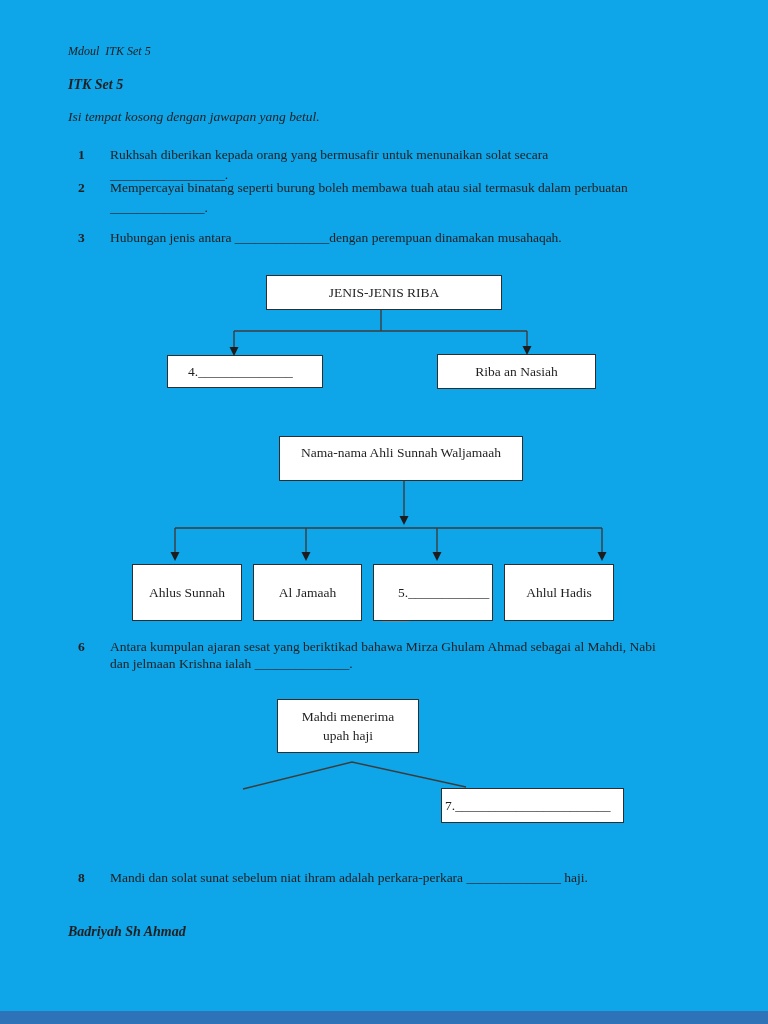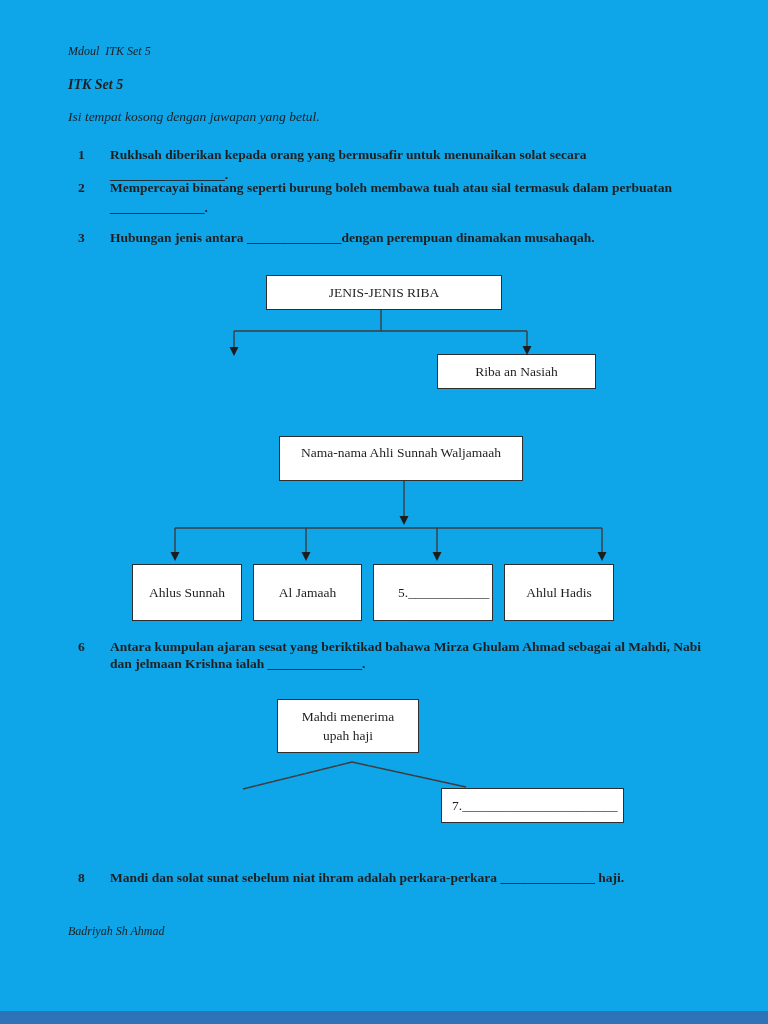--- a/index.html
+++ b/index.html
@@ -3,25 +3,25 @@
 <meta charset="utf-8">
 <style>
   html,body { margin:0; padding:0; background:#ffffff; }
   .page {
     position:relative; width:768px; height:1024px; background:#0ea5e9;
     font-family:"Liberation Serif", serif; color:#1f1f1f; overflow:hidden;
   }
   .hdr-note { position:absolute; left:68px; top:44px; font-style:italic; font-size:12px; white-space:pre; }
   .doc-title { position:absolute; left:68px; top:77px; font-style:italic; font-weight:bold; font-size:14px; }
   .instr { position:absolute; left:68px; top:109px; font-style:italic; font-size:13.5px; }
-  .footer { position:absolute; left:68px; top:924px; font-style:italic; font-weight:normal; font-size:12px; }
+  .footer { position:absolute; left:68px; top:924px; font-style:italic; font-weight:bold; font-size:14px; }
 
   .q { position:absolute; left:78px; width:632px; display:flex; }
   .qnum { flex:0 0 32px; width:32px; font-weight:bold; font-size:13.5px; line-height:17px; }
-  .qbody { flex:1;font-weight:bold; }
+  .qbody { flex:1; }
   .qline { font-size:13.5px; line-height:17px; }
   .gap-line { margin-top:3px; }
 
   .bx {
     position:absolute; box-sizing:border-box; border:1.5px solid #2e2e2e;
     font-size:13.5px; background:#ffffff;
   }
   .bx.center { display:flex; align-items:center; justify-content:center; text-align:center; }
   .bx.top-center { text-align:center; padding-top:7px; line-height:17px; }
   .bx.left-pad { display:flex; align-items:center; padding-left:20px; }
@@ -57,20 +57,21 @@
   </div>
 
   <div class="q" style="top:229px">
     <div class="qnum">3</div>
     <div class="qbody">
       <div class="qline">Hubungan jenis antara ______________dengan perempuan dinamakan musahaqah.</div>
     </div>
   </div>
 
   <div class="bx center" style="left:266px; top:275px; width:236px; height:35px;">JENIS-JENIS RIBA</div>
+  <div class="bx left-pad" style="left:167px; top:355px; width:156px; height:33px;">4.______________</div>
   <div class="bx center" style="left:437px; top:354px; width:159px; height:35px;">Riba an Nasiah</div>
 
   <div class="bx top-center" style="left:279px; top:436px; width:244px; height:45px;">Nama-nama Ahli Sunnah Waljamaah</div>
   <div class="bx center" style="left:132px; top:564px; width:110px; height:57px;">Ahlus Sunnah</div>
   <div class="bx center" style="left:253px; top:564px; width:109px; height:57px;">Al Jamaah</div>
   <div class="bx left-pad" style="left:373px; top:564px; width:120px; height:57px; padding-left:24px;">
     <span>5.____________</span>
     <span class="extra-underscore">____</span>
   </div>
   <div class="bx center" style="left:504px; top:564px; width:110px; height:57px;">Ahlul Hadis</div>
@@ -80,21 +81,21 @@
     <div class="qbody">
       <div class="qline">Antara kumpulan ajaran sesat yang beriktikad bahawa Mirza Ghulam Ahmad sebagai al Mahdi, Nabi</div>
       <div class="qline">dan jelmaan Krishna ialah ______________.</div>
     </div>
   </div>
 
   <div class="bx two-line" style="left:277px; top:699px; width:142px; height:54px;">
     <div>Mahdi menerima</div>
     <div>upah haji</div>
   </div>
-  <div class="bx left-pad" style="left:441px; top:788px; width:183px; height:35px; padding-left:10px;">7._______________________</div>
+  <div class="bx left-pad" style="left:441px; top:788px; width:183px; height:35px; padding-left:3px;">7._______________________</div>
 
   <div class="q" style="top:869px">
     <div class="qnum">8</div>
     <div class="qbody">
       <div class="qline">Mandi dan solat sunat sebelum niat ihram adalah perkara-perkara ______________ haji.</div>
     </div>
   </div>
 
   <div class="footer">Badriyah Sh Ahmad</div>
 

